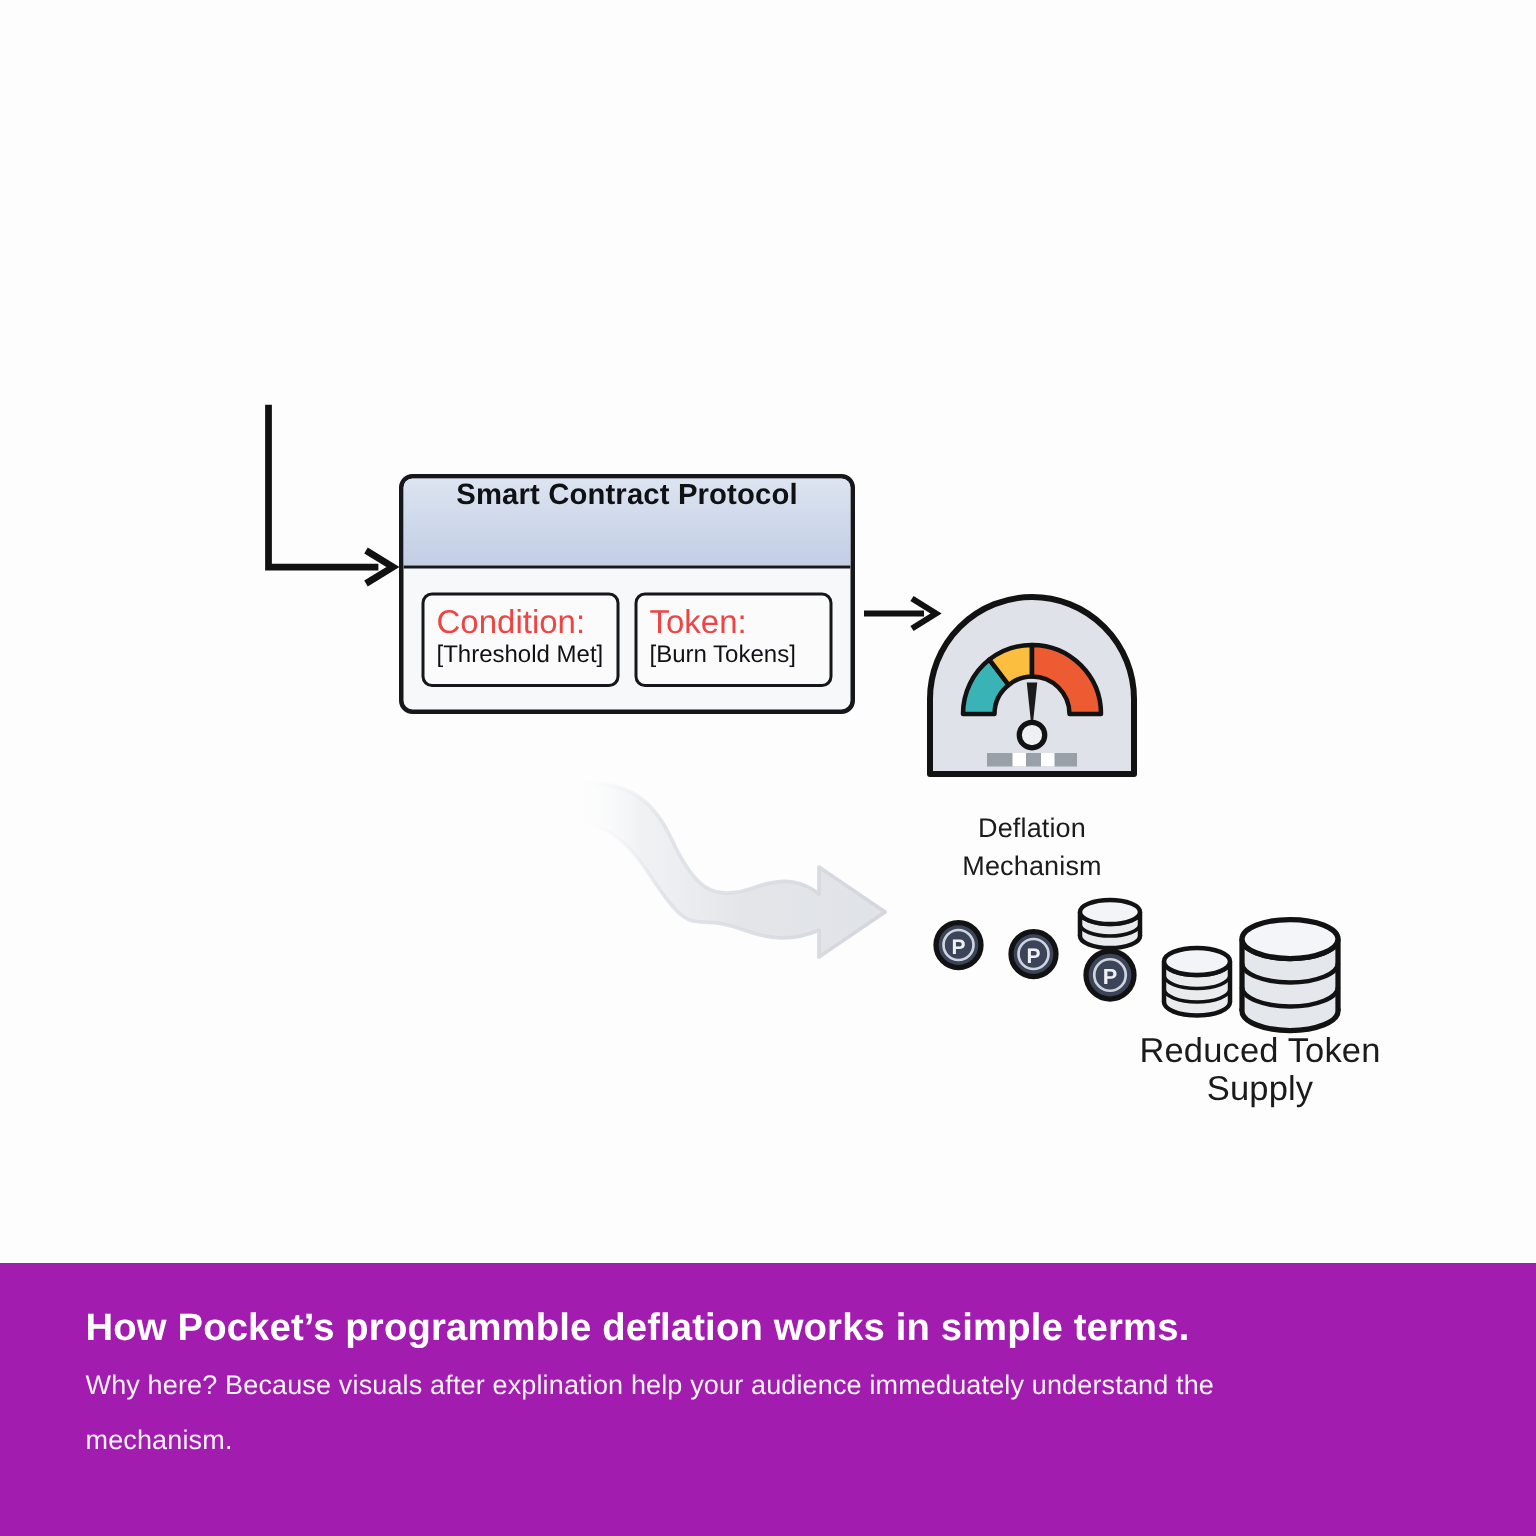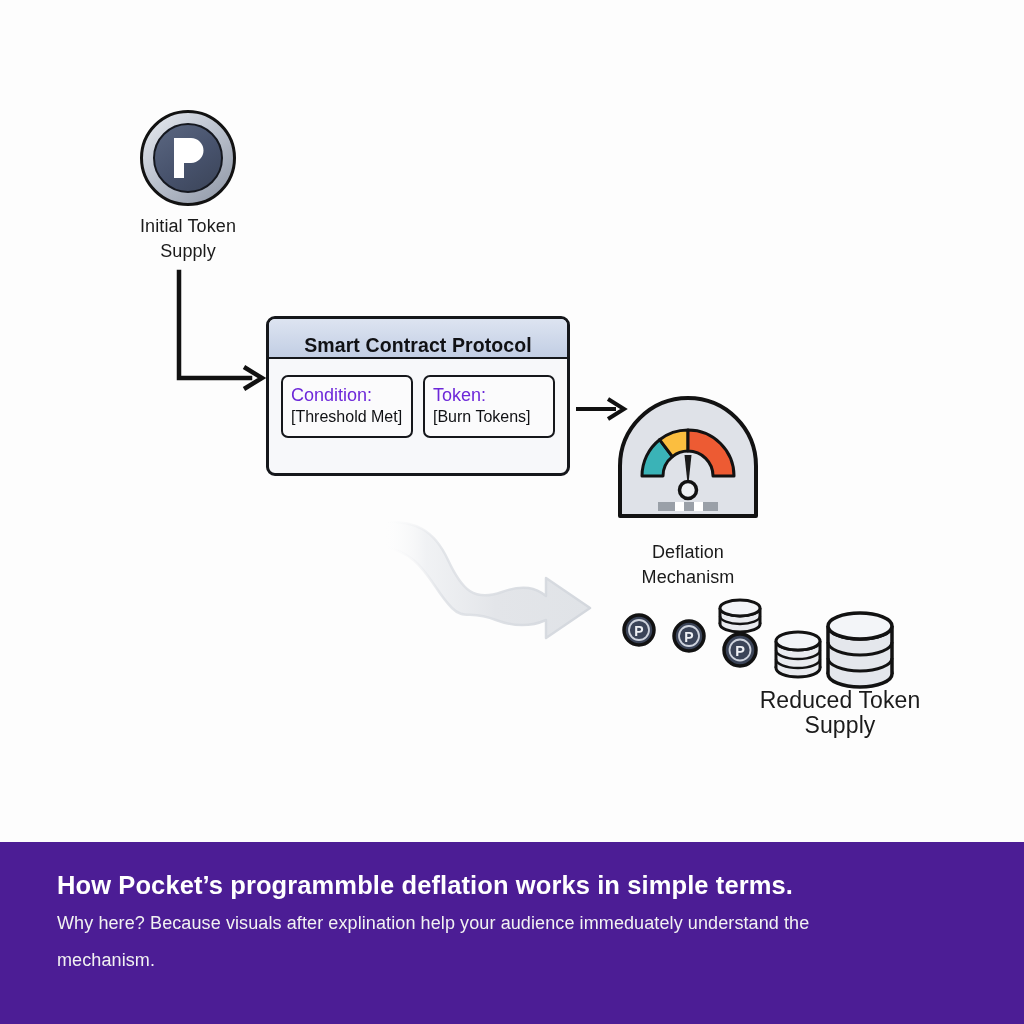--- a/index.html
+++ b/index.html
@@ -86,25 +86,25 @@
     top: 316px;
     width: 304px;
     height: 160px;
     border: 3px solid #15171b;
     border-radius: 9px;
     background: #f7f8fa;
     box-sizing: border-box;
     overflow: hidden;
   }
   #contract-header {
-    height: 40px;
+    height: 60px;
     background: linear-gradient(180deg, #dde4f1 0%, #c2ceE4 100%);
     border-bottom: 2.5px solid #15171b;
     display: flex;
-    align-items: flex-end;
+    align-items: flex-start;
     justify-content: center;
     box-sizing: border-box;
   }
   #contract-title {
     font-size: 19.5px;
     font-weight: bold;
     color: #101114;
     letter-spacing: 0.1px;
   }
   #contract-body {
@@ -116,22 +116,22 @@
   .contract-cell {
     flex: 1;
     border: 2.5px solid #15171b;
     border-radius: 7px;
     background: #fbfbfc;
     padding: 7px 8px 8px 8px;
     box-sizing: border-box;
     min-height: 62px;
   }
   .contract-cell-title {
-    font-size: 18px;
-    color: #6d28d9;
+    font-size: 22px;
+    color: #ef4444;
     line-height: 22px;
   }
   .contract-cell-value {
     font-size: 16px;
     color: #101114;
     line-height: 22px;
   }
 
   
   #contract-to-gauge-arrow { position: absolute; left: 574px; top: 392px; }
@@ -170,21 +170,21 @@
     font-size: 23px;
   }
 
   
   #caption-band {
     position: absolute;
     left: 0;
     top: 842px;
     width: 1024px;
     height: 182px;
-    background: #4c1d95;
+    background: #a21caf;
   }
   #caption-text-wrap {
     position: absolute;
     left: 57px;
     top: 25px;
     width: 830px;
   }
   #caption-headline {
     color: #ffffff;
     font-size: 25.5px;
@@ -201,31 +201,20 @@
     margin-top: 2px;
   }
 </style>
 </head>
 <body>
 
 <div id="canvas">
 
   <div id="diagram">
 
-    <div id="initial-token-group">
-      <div class="coin-big">
-        <div class="coin-big-inner">
-          <svg width="44" height="48" viewBox="0 0 44 48">
-            <path d="M8 4 h17 a12.5 12.5 0 0 1 0 25 h-7 v15 h-10 z M18 13 h7 a3.6 3.6 0 0 1 0 7.2 h-7 z" fill="#ffffff"></path>
-          </svg>
-        </div>
-      </div>
-      <div class="node-label" id="initial-token-label">Initial Token
-Supply</div>
-    </div>
 
     <svg id="elbow-arrow" width="100" height="130" viewBox="0 0 100 130">
       <path d="M9 4 L9 110 L80 110" stroke="#111111" stroke-width="4.5" fill="none" stroke-linecap="square" stroke-linejoin="miter"></path>
       <path d="M74 99 L92 110 L74 121" stroke="#111111" stroke-width="4.5" fill="none" stroke-linecap="butt" stroke-linejoin="miter"></path>
     </svg>
 
     <div id="contract-box">
       <div id="contract-header">
         <span id="contract-title">Smart Contract Protocol</span>
       </div>

